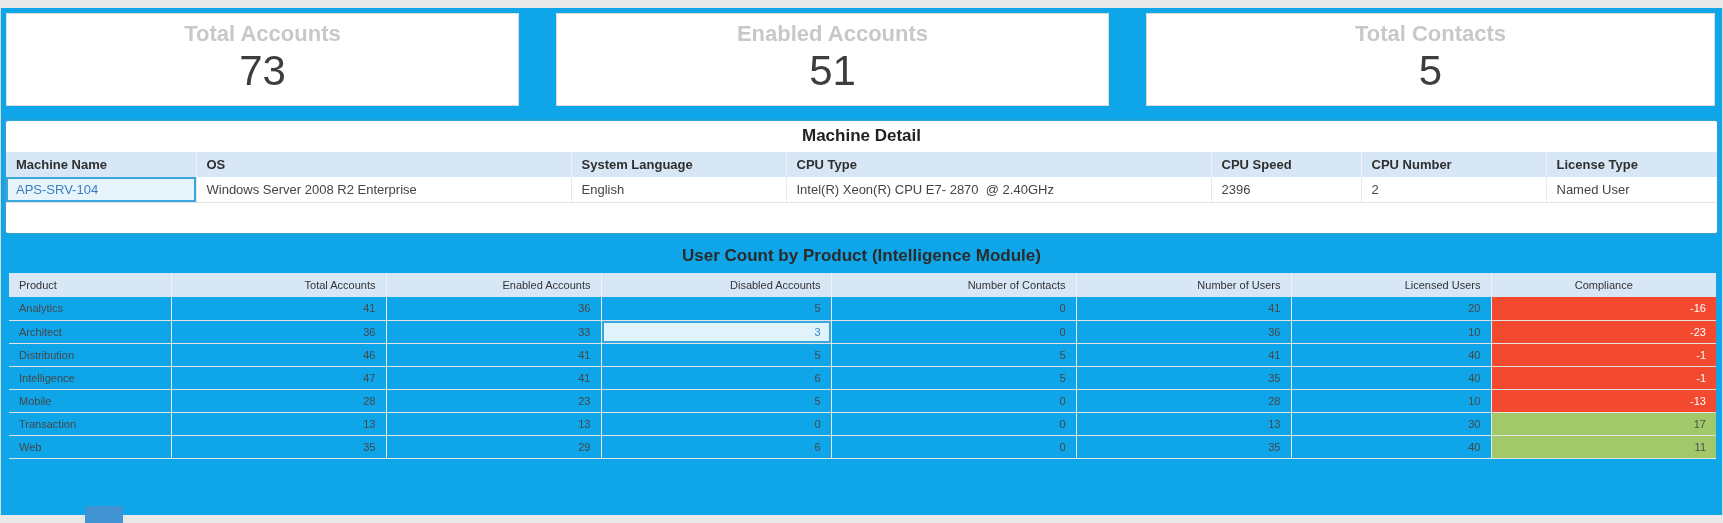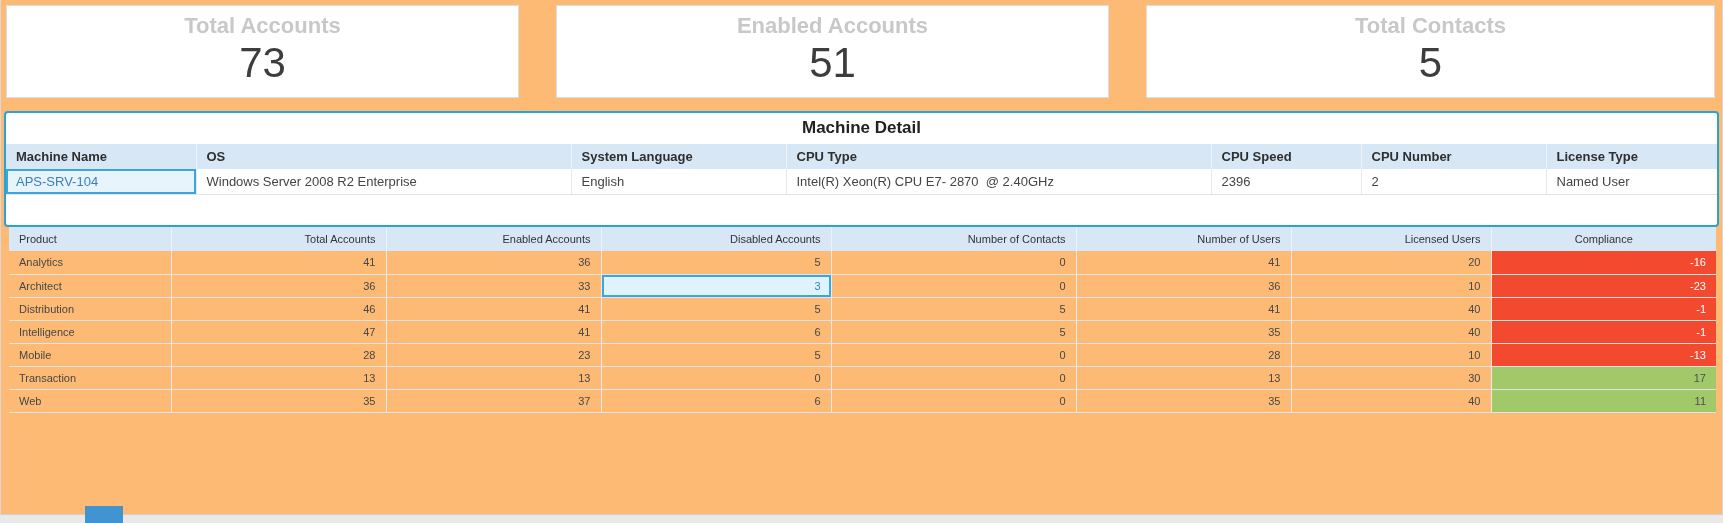--- a/index.html
+++ b/index.html
@@ -1,18 +1,18 @@
 <!DOCTYPE html>
 <html><head>
 <meta charset="utf-8">
 <style>
   * { box-sizing: border-box; }
   body { margin:0; background:#e9e9e9; font-family:"Liberation Sans", sans-serif; }
   .viewport { position:relative; width:1723px; height:523px; background:#e9e9e9; overflow:hidden; }
-  .content { position:absolute; top:0; left:0; width:1723px; height:515px; background:#fdba74;
+  .content { position:absolute; top:8px; left:0; width:1723px; height:515px; background:#0ea5e9;
              border-left:1px solid #d8d8d8; border-right:1px solid #d8d8d8; border-bottom:1px solid #cfcfcf; }
 
   
   .stats-row { display:flex; gap:37px; padding:5px 7px 0 5px; }
   .stat-card { border:1px solid #dcdcdc; background:#fff; height:93px; text-align:center; }
   .stat-card.c1 { width:513px; }
   .stat-card.c2 { width:553px; }
   .stat-card.c3 { flex:1; }
   .stat-title { font-size:22px; font-weight:bold; color:#c8c8c8; padding-top:7px; }
   .stat-value { font-size:42px; color:#3d3d3d; line-height:1.1; margin-top:1px; }
@@ -103,20 +103,21 @@
             <td>English</td>
             <td>Intel(R) Xeon(R) CPU E7- 2870  @ 2.40GHz</td>
             <td>2396</td>
             <td>2</td>
             <td>Named User</td>
           </tr>
         </tbody>
       </table>
     </div>
 
+    <div class="section-title">User Count by Product (Intelligence Module)</div>
     <div class="uc-wrap">
       <table class="uc-table">
         <colgroup>
           <col style="width:162px">
             <col style="width:215px">
             <col style="width:215px">
             <col style="width:230px">
           <col style="width:245px">
             <col style="width:215px">
             <col style="width:200px">
@@ -191,21 +192,21 @@
             <td>13</td>
             <td>0</td>
             <td>0</td>
             <td>13</td>
             <td>30</td>
             <td class="comp pos">17</td>
           </tr>
           <tr>
             <td class="left">Web</td>
             <td>35</td>
-            <td>37</td>
+            <td>29</td>
             <td>6</td>
             <td>0</td>
             <td>35</td>
             <td>40</td>
             <td class="comp pos">11</td>
           </tr>
         </tbody>
       </table>
     </div>
   </div>

